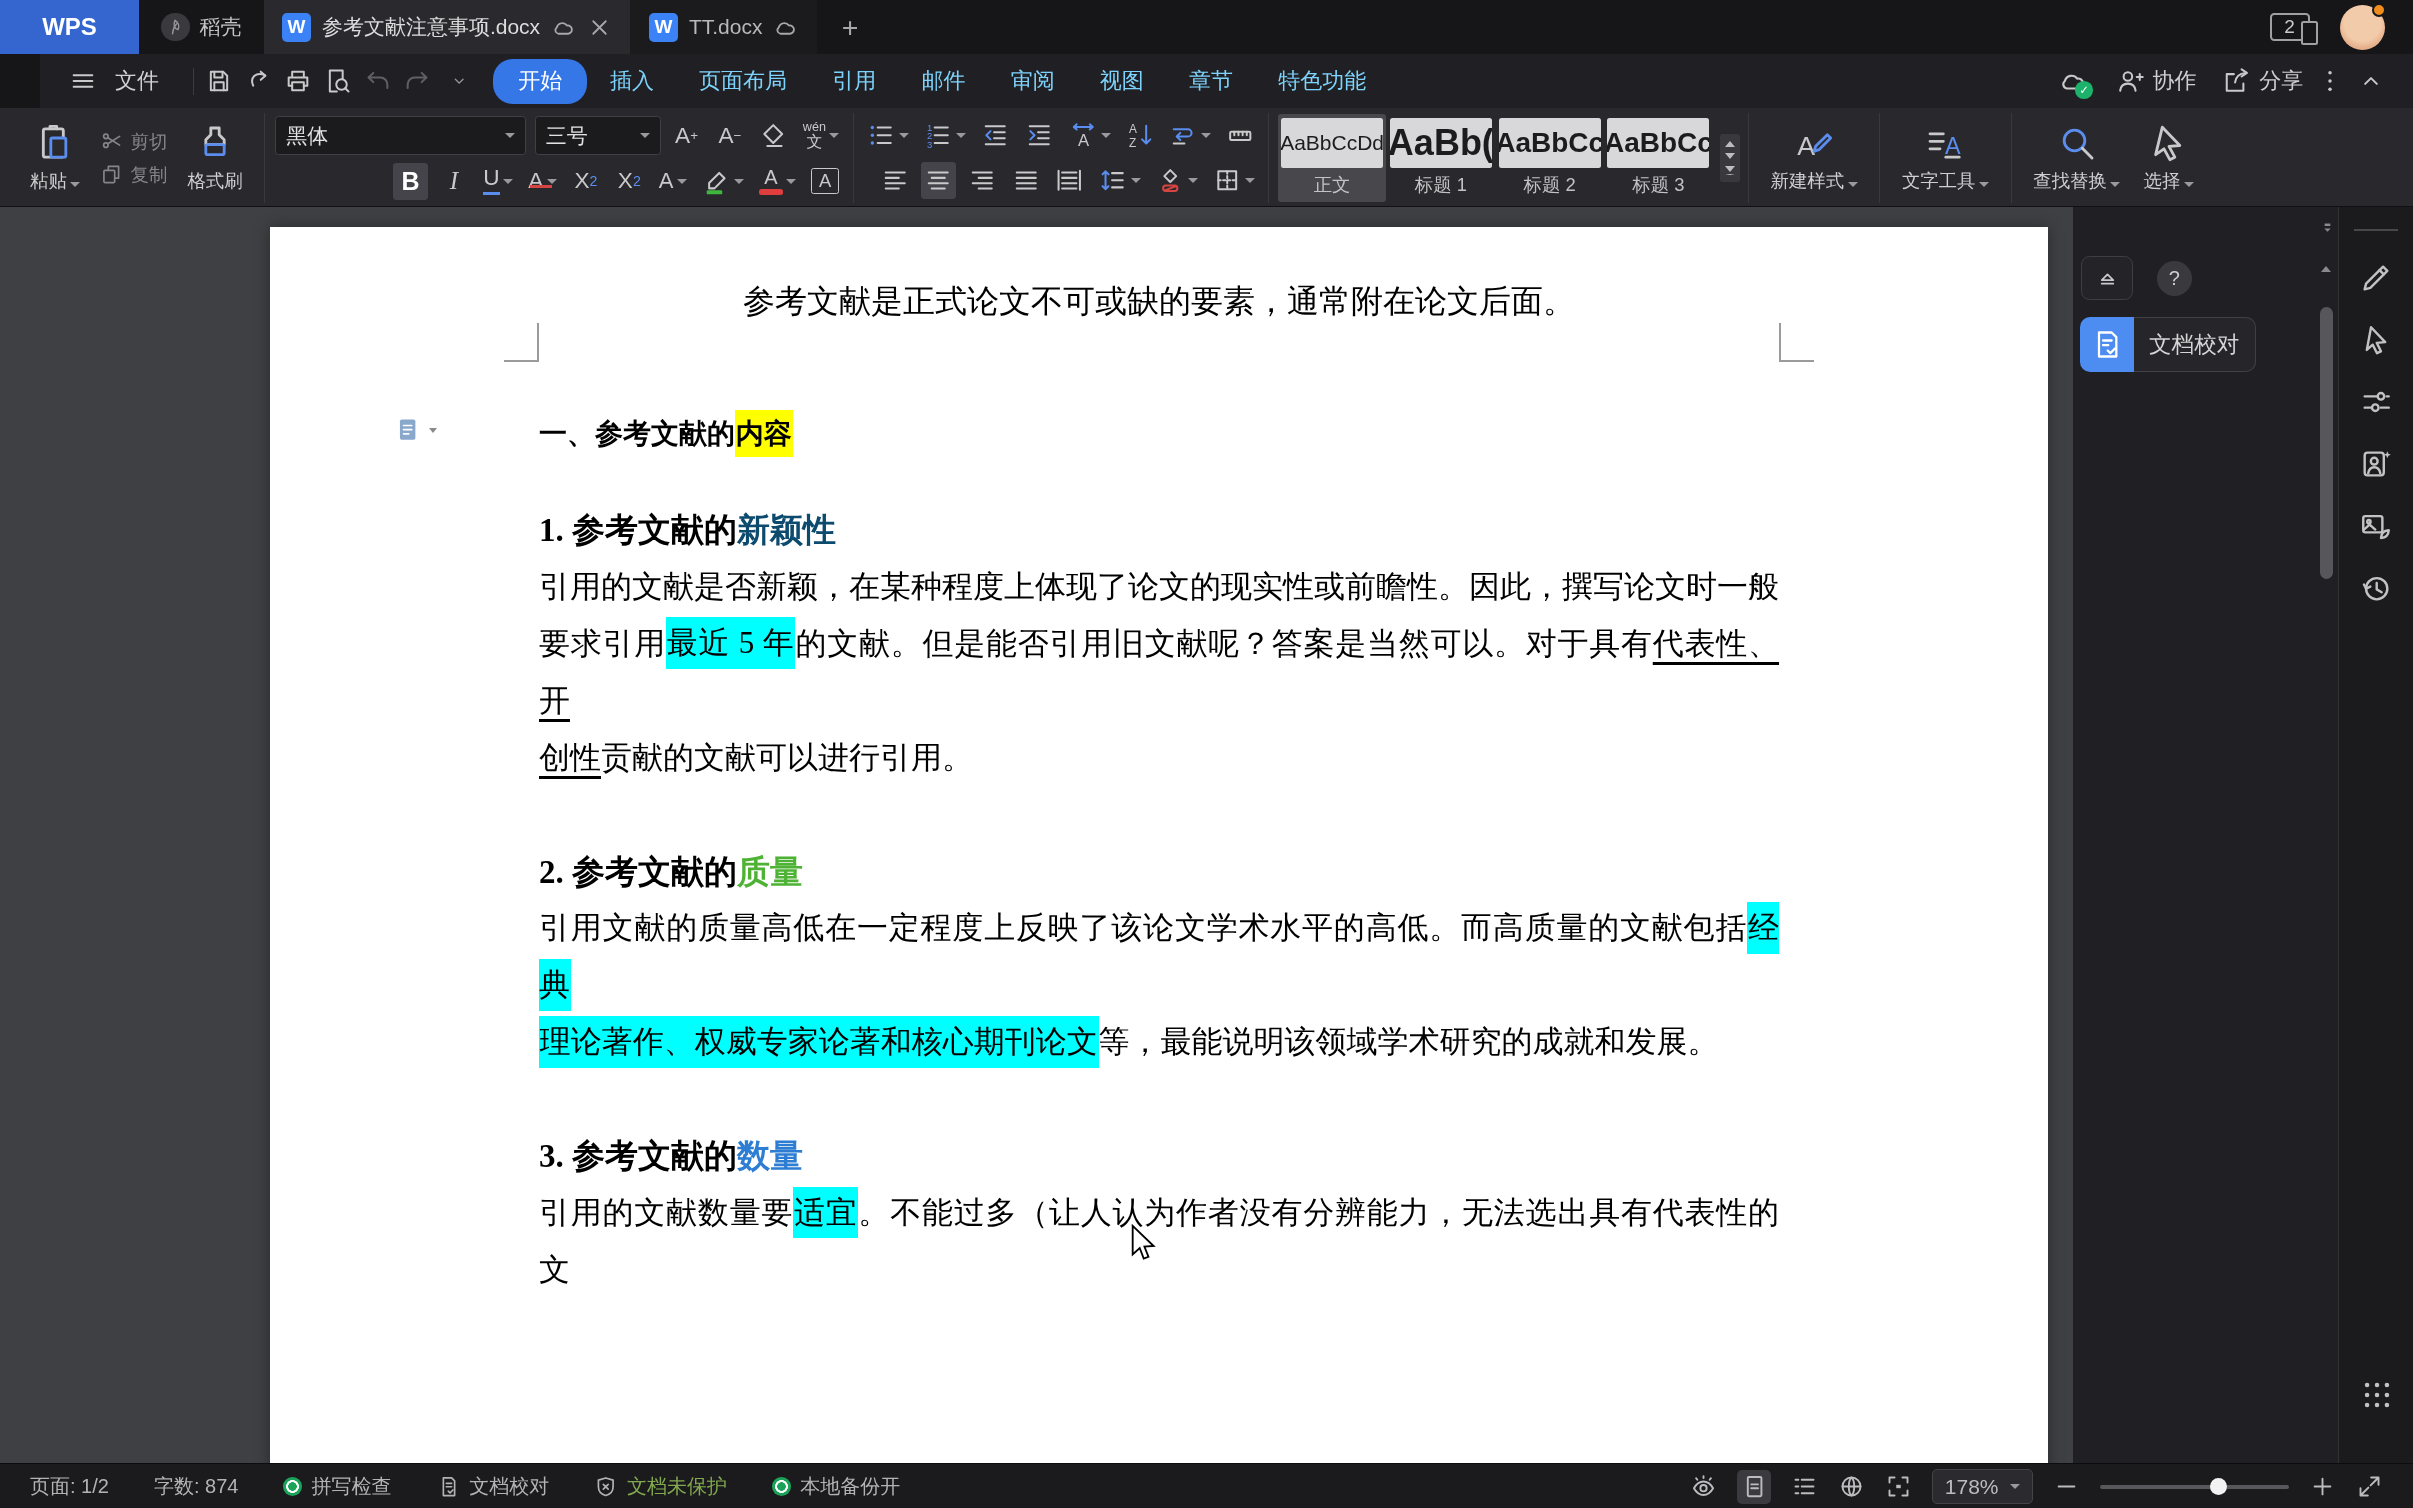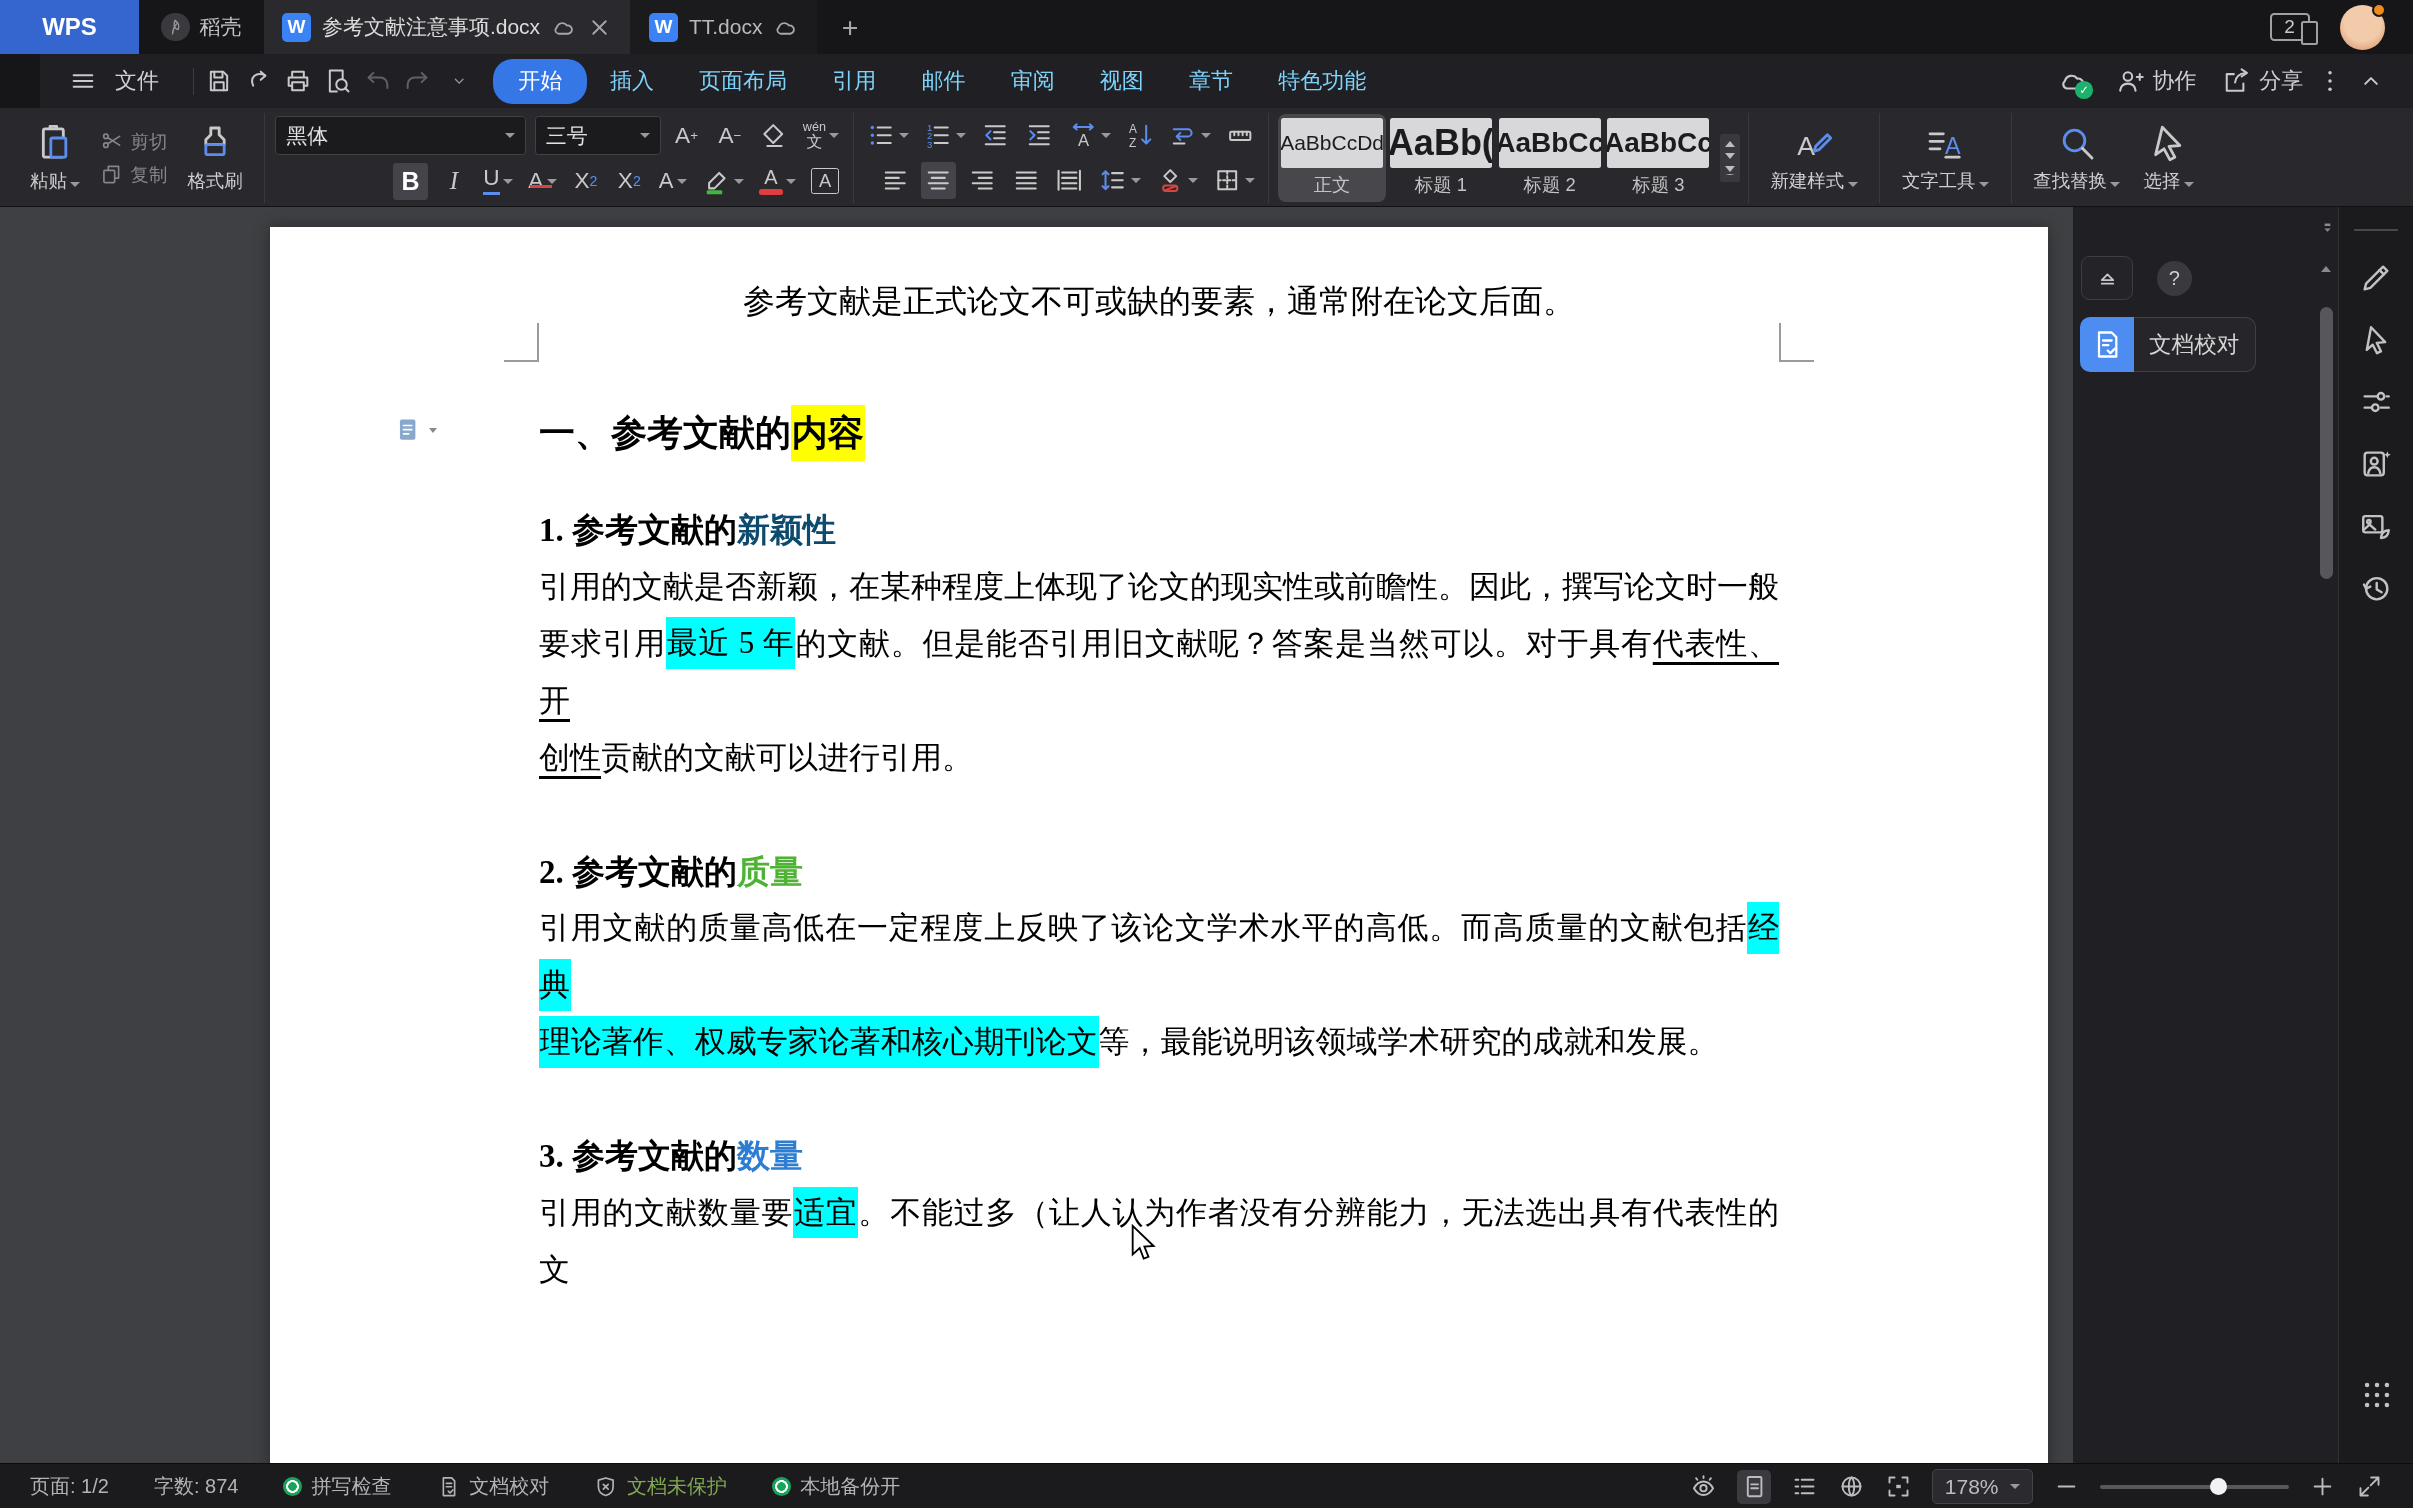--- a/index.html
+++ b/index.html
@@ -74,21 +74,21 @@
   .ital-i { font-family:"Liberation Serif",serif; font-style:italic; font-size:25px; }
   .und-u { border-bottom:3.4px solid #5b8def; line-height:1; padding-bottom:1.7px; }
   .strikeA { position:relative; } .strikeA::after { content:""; position:absolute; left:5px; right:8.4px;
     top:62%; height:2.5px; background:#d64541; }
   .supsub sup,.supsub sub { font-size:14.2px; color:#5b8def; }
   .fcA { display:flex; flex-direction:column; align-items:center; gap:2.5px; font-size:20px; line-height:1; }
   .fcA i { width:23.5px; height:5.9px; border-radius:2.5px; background:#e03e3e; }
   .boxA { border:1.7px solid #c9c9cc; border-radius:2.5px; font-size:18.4px; padding:2.5px 6.7px; line-height:1; }
   .pinyin { display:flex; flex-direction:column; align-items:center; line-height:1; font-size:12.6px; color:#c9c9cc; }
   .gallery { display:flex; align-items:center; gap:5px; padding:0 8.4px; border-right:0.8px solid #39393d; }
-  .gcell { display:flex; flex-direction:column; align-items:center; gap:4.2px; padding:4.2px 3.4px; border-radius:8px; }
+  .gcell { display:flex; flex-direction:column; align-items:center; gap:4.2px; padding:4.2px 3.4px; border-radius:3px; }
   .gcell.sel { background:#47474c; }
   .gsample { width:102px; height:50px; background:#d8d8da; border-radius:2.5px; color:#1c1c1e;
     display:flex; align-items:center; justify-content:center; overflow:hidden; white-space:nowrap; }
   .gsample.s { font-size:21px; } .gsample.m { font-size:28px; font-weight:600; } .gsample.l { font-size:36px; font-weight:bold; }
   .glabel { font-size:18.4px; color:#c3c3c6; }
   .gscroll { display:flex; flex-direction:column; gap:6.7px; align-items:center; background:#39393d;
     border-radius:2.5px; padding:6.7px 5px; margin-left:1.7px; }
   .tri-u { width:0; height:0; border-left:5.9px solid transparent; border-right:5.9px solid transparent; border-bottom:6.7px solid #bdbdc0; }
   .tri-d { width:0; height:0; border-left:5.9px solid transparent; border-right:5.9px solid transparent; border-top:6.7px solid #bdbdc0; }
   .tri-dl { border-bottom:1.7px solid #bdbdc0; padding-bottom:1.7px; }
@@ -103,21 +103,21 @@
   .cmark.r { left:1509px; border-left:2.1px solid #9b9b9e; border-bottom:2.1px solid #9b9b9e; }
   .pgbadge { position:absolute; left:124px; top:189px; display:flex; align-items:center; gap:3.4px; }
   .pgbadge .ic { width:28.5px; height:28.5px; }
   .pgbadge .caret { border-top-color:#8a8a8e; border-left-width:4.2px; border-right-width:4.2px; }
   .page-inner { padding:0 269px; color:#000; }
   .doc-title { margin-top:168px; text-align:center; font-size:49px; font-weight:bold;
     font-family:"Liberation Sans","DejaVu Sans",sans-serif; letter-spacing:5px; }
   .doc-subtitle { margin-top:52px; text-align:center; font-size:32px; line-height:44px;
     font-family:"Liberation Serif","DejaVu Serif",serif; }
   .doc-body { font-family:"Liberation Serif","DejaVu Serif",serif; }
-  .doc-h1 { margin-top:87px; font-size:36px; font-weight:bold; line-height:47px; }
+  .doc-h1 { margin-top:87px; font-size:28px; font-weight:bold; line-height:47px; }
   .doc-h2 { margin-top:65px; font-size:33px; font-weight:bold; line-height:42px; }
   .doc-h1 + .doc-h2 { margin-top:52px; }
   .doc-line { font-size:31px; line-height:57px; }
   .doc-h2 + .doc-line { margin-top:6.7px; }
   .doc-line.just { text-align:justify; text-align-last:justify; }
   .hl-y { background:#ffff00; padding:8.4px 0.8px; }
   .hl-c { background:#00ffff; padding:8.4px 0.8px; }
   .c-red { color:#0c4a6e; } .c-green { color:#4eb234; } .c-blue { color:#2d7dd2; }
   .ul { text-decoration:underline; text-underline-offset:8.4px; text-decoration-thickness:2.5px; }
   .mouse-cursor { position:absolute; left:1131px; top:1017px; width:28.5px; height:39px; }

